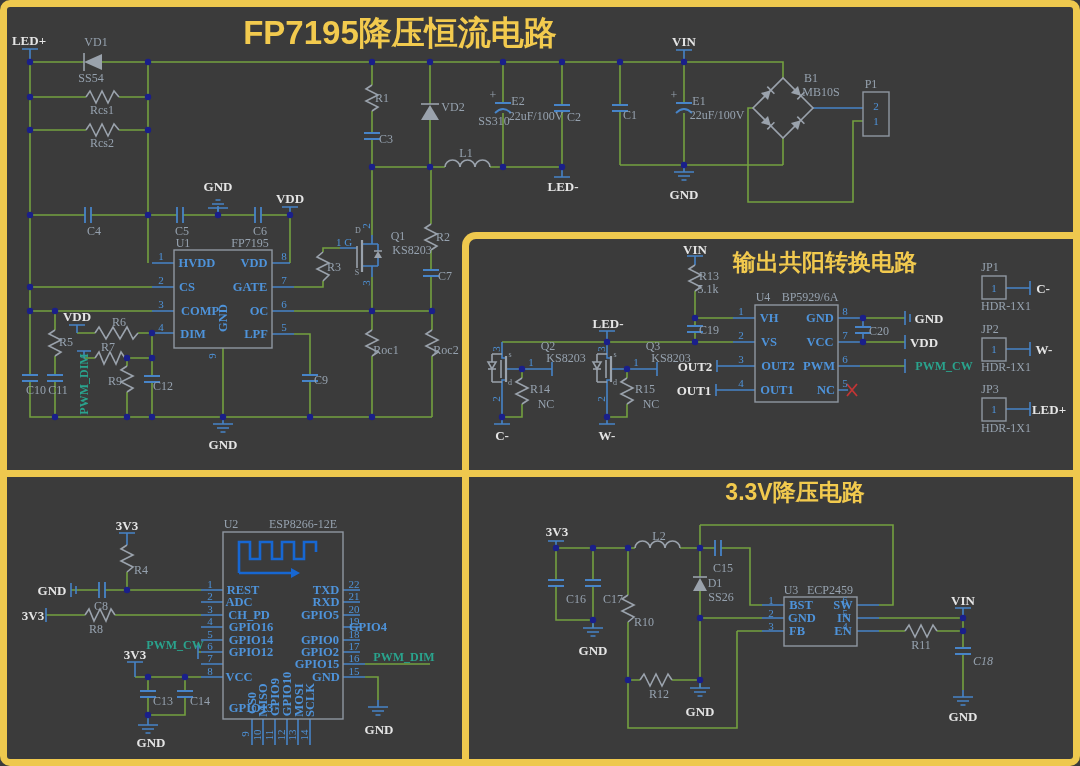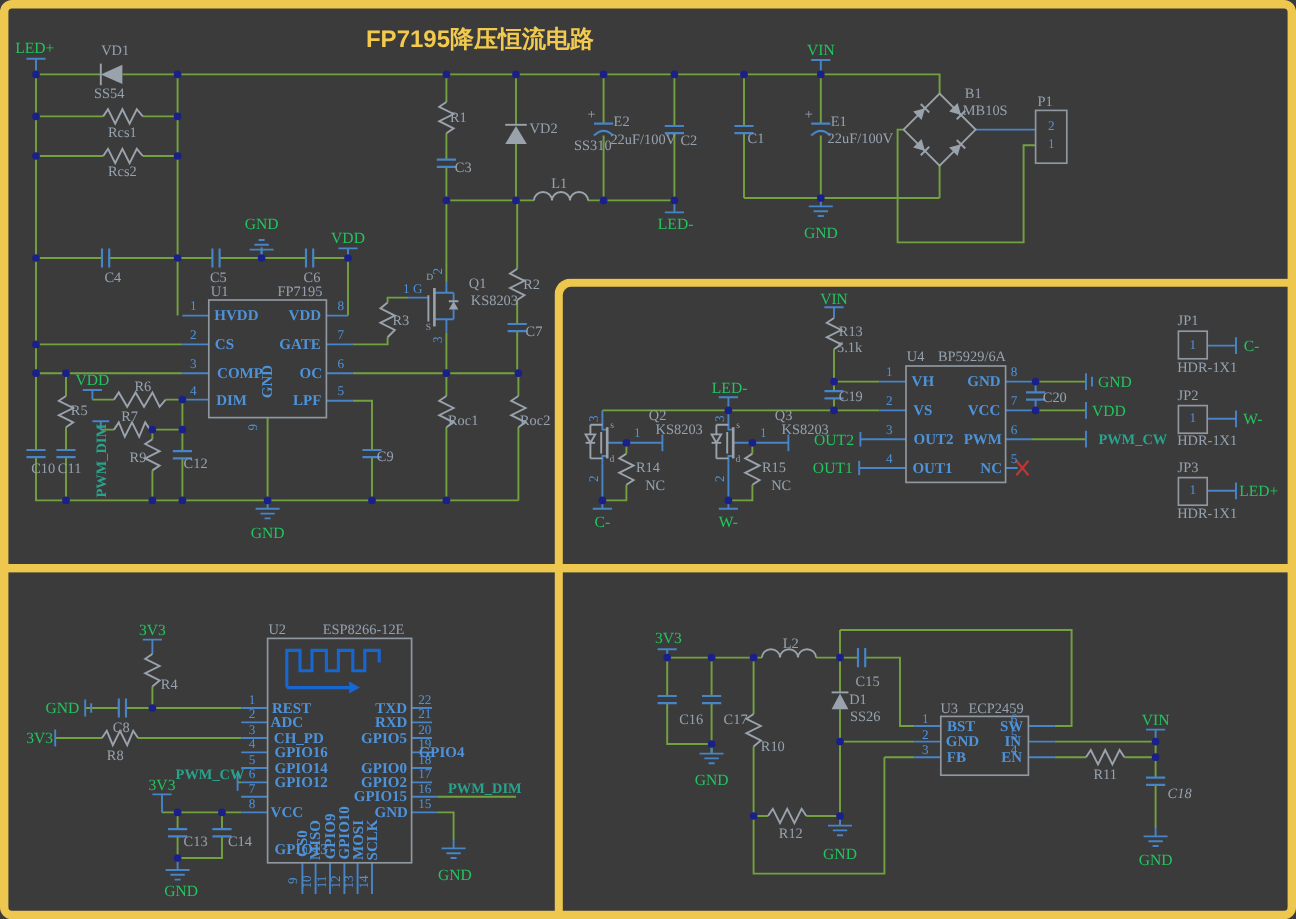--- a/index.html
+++ b/index.html
@@ -5,29 +5,29 @@
   html,body{margin:0;padding:0;background:#222;}
   #root{position:relative;width:1080px;height:766px;background:#3b3b3b;overflow:hidden;
         font-family:"Liberation Serif",serif;}
   .frame{position:absolute;inset:0;border:7px solid #eec84e;border-radius:10px;pointer-events:none;z-index:5;}
   .sec2border{position:absolute;left:462px;top:232px;right:0;bottom:0;border-top:7px solid #eec84e;
         border-left:7px solid #eec84e;border-top-left-radius:14px;z-index:1;}
   .hdivider{position:absolute;left:0;top:470px;width:1080px;height:7px;background:#eec84e;z-index:2;}
   svg#art{position:absolute;left:0;top:0;z-index:3;}
   #labels{position:absolute;left:0;top:0;width:1080px;height:766px;z-index:4;}
   .lbl{position:absolute;transform:translate(-50%,-50%);white-space:nowrap;line-height:1;}
-  .net{color:#22c55e;font-size:13px;font-weight:normal;}
+  .net{color:#e5e5e5;font-size:13px;font-weight:bold;}
   .ref{color:#96a2af;font-size:12px;}
   .teal{color:#2aa38d;font-size:12px;font-weight:bold;}
   .pname{color:#4e93da;font-size:12.5px;font-weight:bold;}
   .pnum{color:#4e93da;font-size:11px;}
   .tiny{color:#96a2af;font-size:8px;}
   .title{position:absolute;transform:translate(-50%,-50%);color:#f2ca4e;white-space:nowrap;
          font-family:"Liberation Sans",sans-serif;font-weight:bold;z-index:4;}
-  .t1{font-size:20px;} .t2,.t3,.t4{font-size:23px;}
+  .t1{font-size:33px;} .t2,.t3,.t4{font-size:23px;}
   
   .w{stroke:#74a140;stroke-width:1.6;fill:none;}
   .p{stroke:#4784c8;stroke-width:1.6;fill:none;}
   .sym{stroke:#9aa2ac;stroke-width:1.6;fill:none;}
   .sym2{stroke:#9aa2ac;stroke-width:2.2;fill:none;}
   .symf{fill:#9aa2ac;stroke:none;}
   .cap{stroke:#4784c8;stroke-width:1.8;fill:none;}
   .box{stroke:#8f97a1;stroke-width:1.4;fill:none;}
   .dot{fill:#1a1f8a;stroke:none;}
   .red{stroke:#c23535;stroke-width:1.8;fill:none;}
@@ -279,20 +279,22 @@
         <circle cx="593" cy="620" r="3.2"></circle>
       <circle cx="628" cy="680" r="3.2"></circle>
         <circle cx="700" cy="680" r="3.2"></circle>
         <circle cx="700" cy="618" r="3.2"></circle>
       <circle cx="963" cy="618" r="3.2"></circle>
         <circle cx="963" cy="631" r="3.2"></circle>
     </g>
   </svg>
 
   <div class="title t1" style="left:400px;top:33px">FP7195降压恒流电路</div>
+  <div class="title t2" style="left:825px;top:262px">输出共阳转换电路</div>
+  <div class="title t4" style="left:795px;top:492px">3.3V降压电路</div>
 
   <div id="labels">
       <span class="lbl net" style="left: 29px; top: 40px;">LED+</span>
       <span class="lbl ref" style="left: 96px; top: 42px;">VD1</span>
       <span class="lbl ref" style="left: 91px; top: 78px;">SS54</span>
       <span class="lbl ref" style="left: 102px; top: 110px;">Rcs1</span>
       <span class="lbl ref" style="left: 102px; top: 143px;">Rcs2</span>
       <span class="lbl ref" style="left: 94px; top: 231px;">C4</span>
       <span class="lbl ref" style="left: 182px; top: 231px;">C5</span>
       <span class="lbl ref" style="left: 260px; top: 231px;">C6</span>

